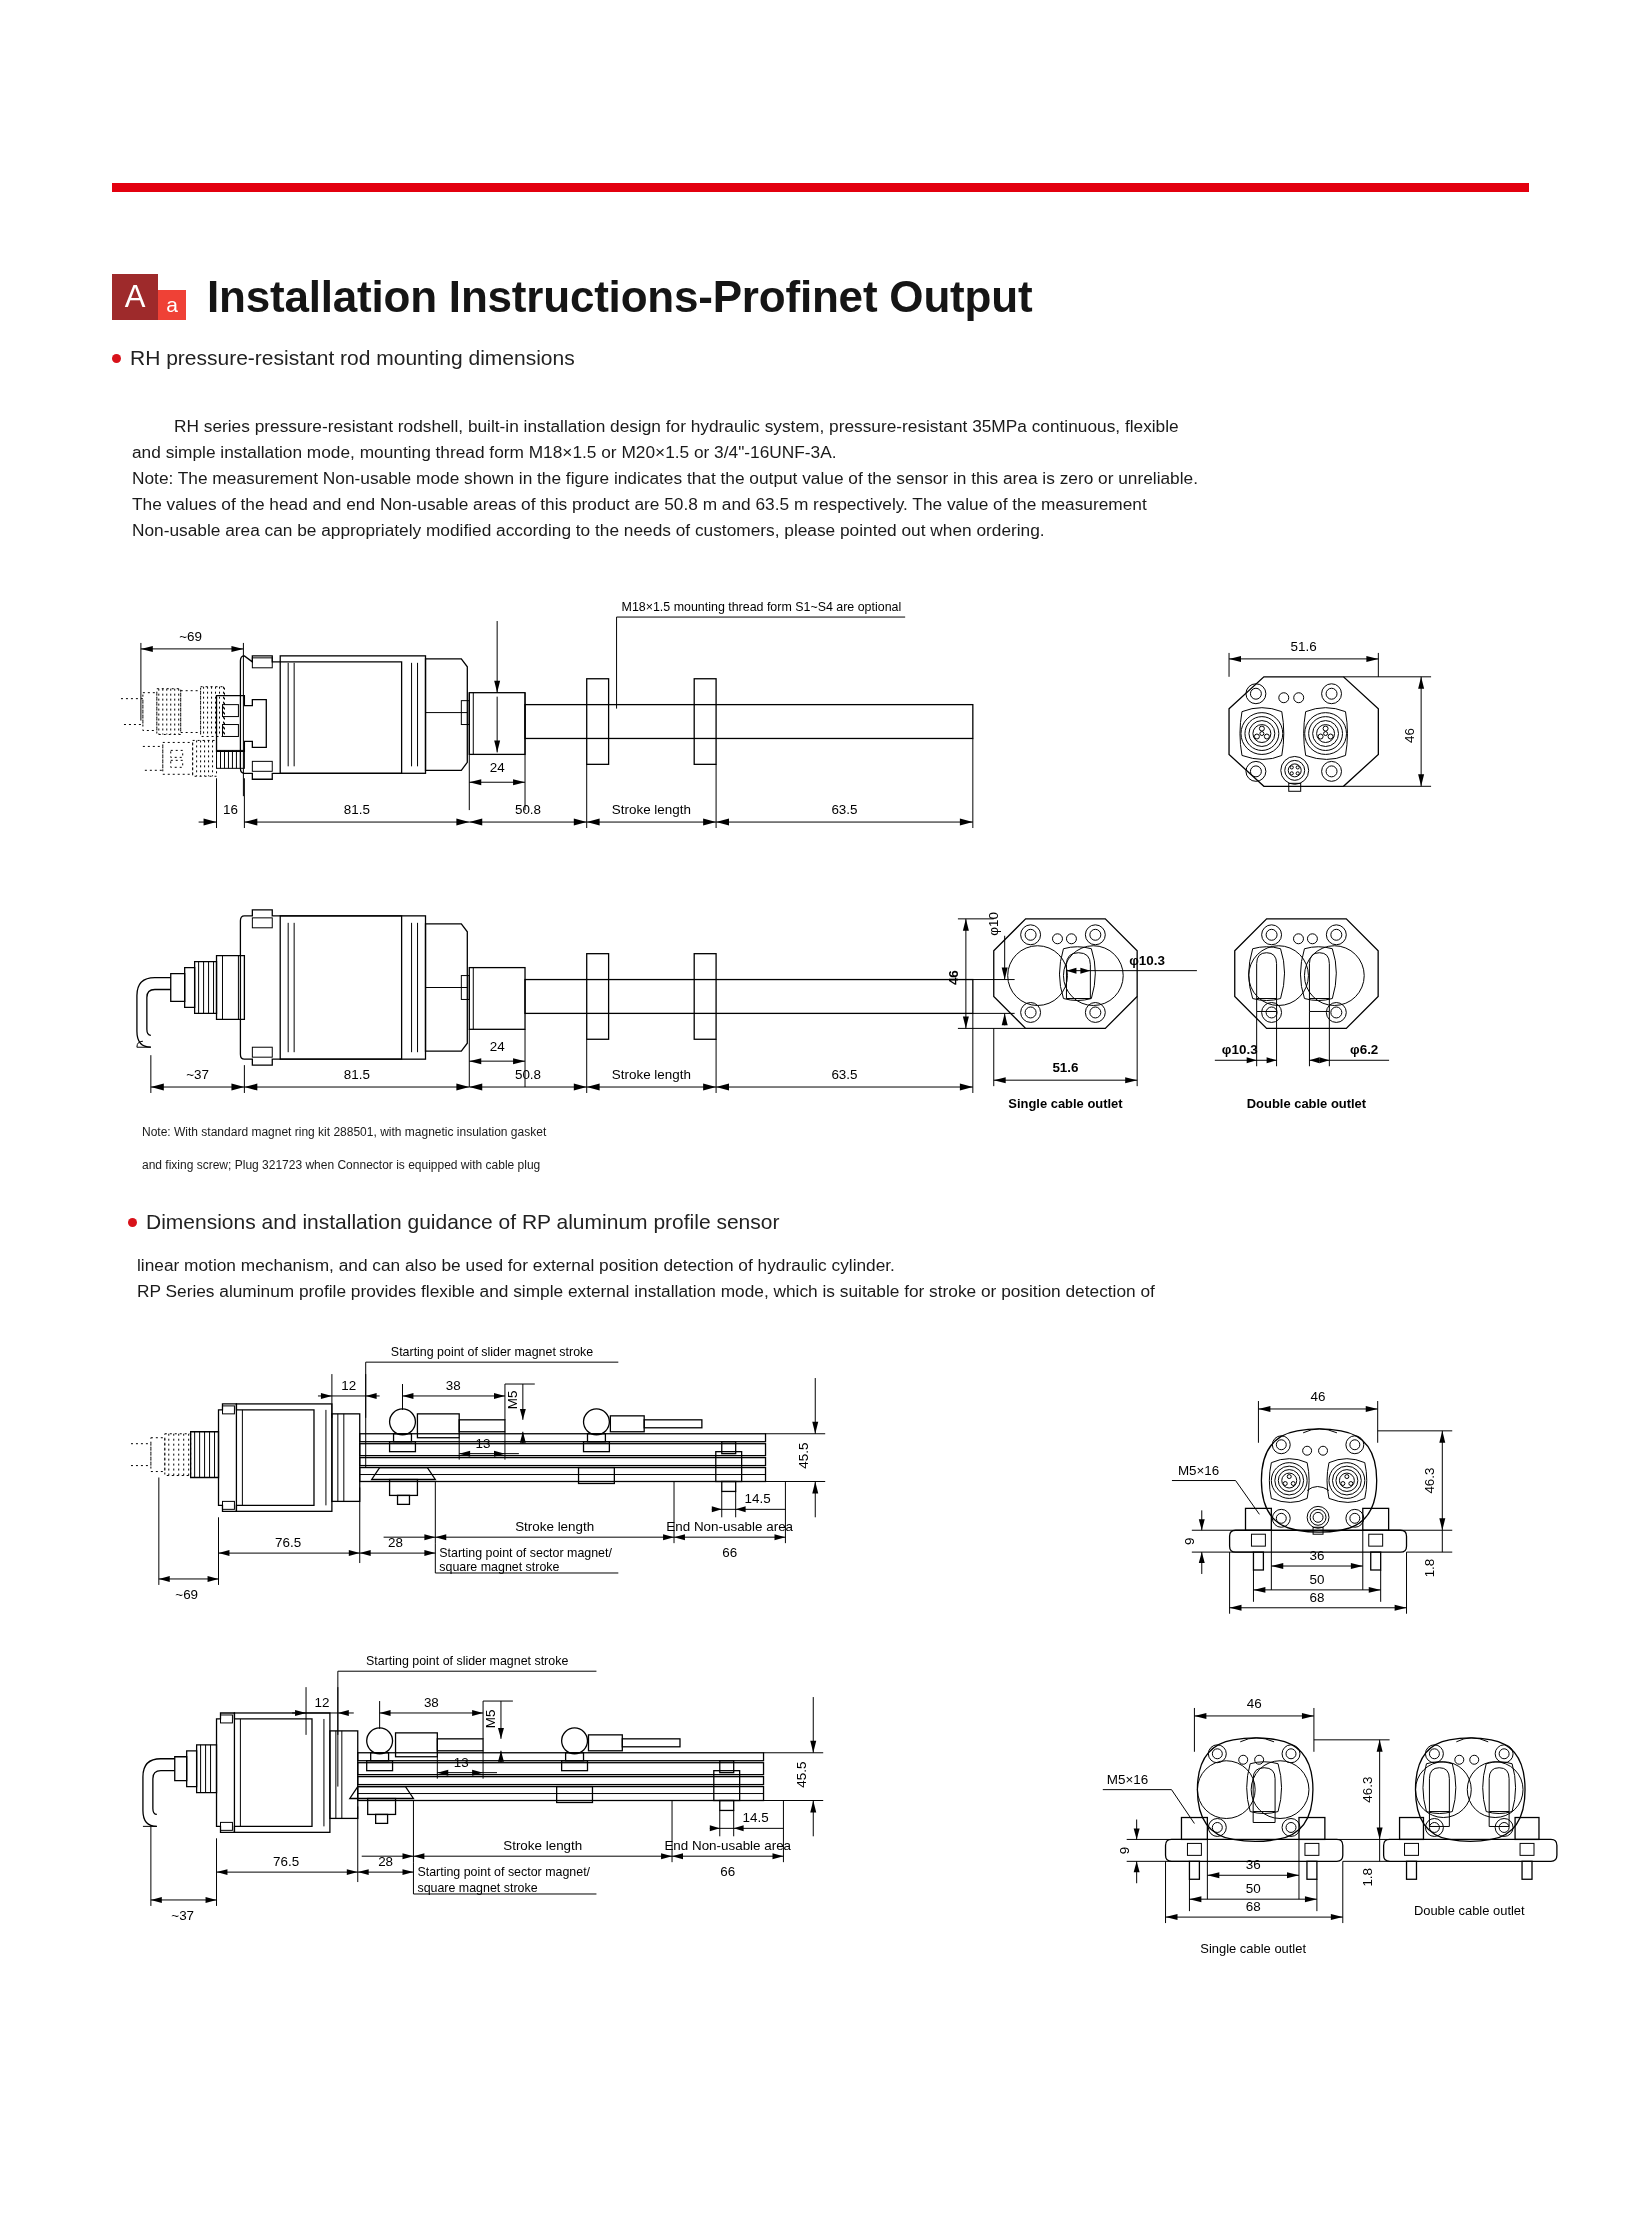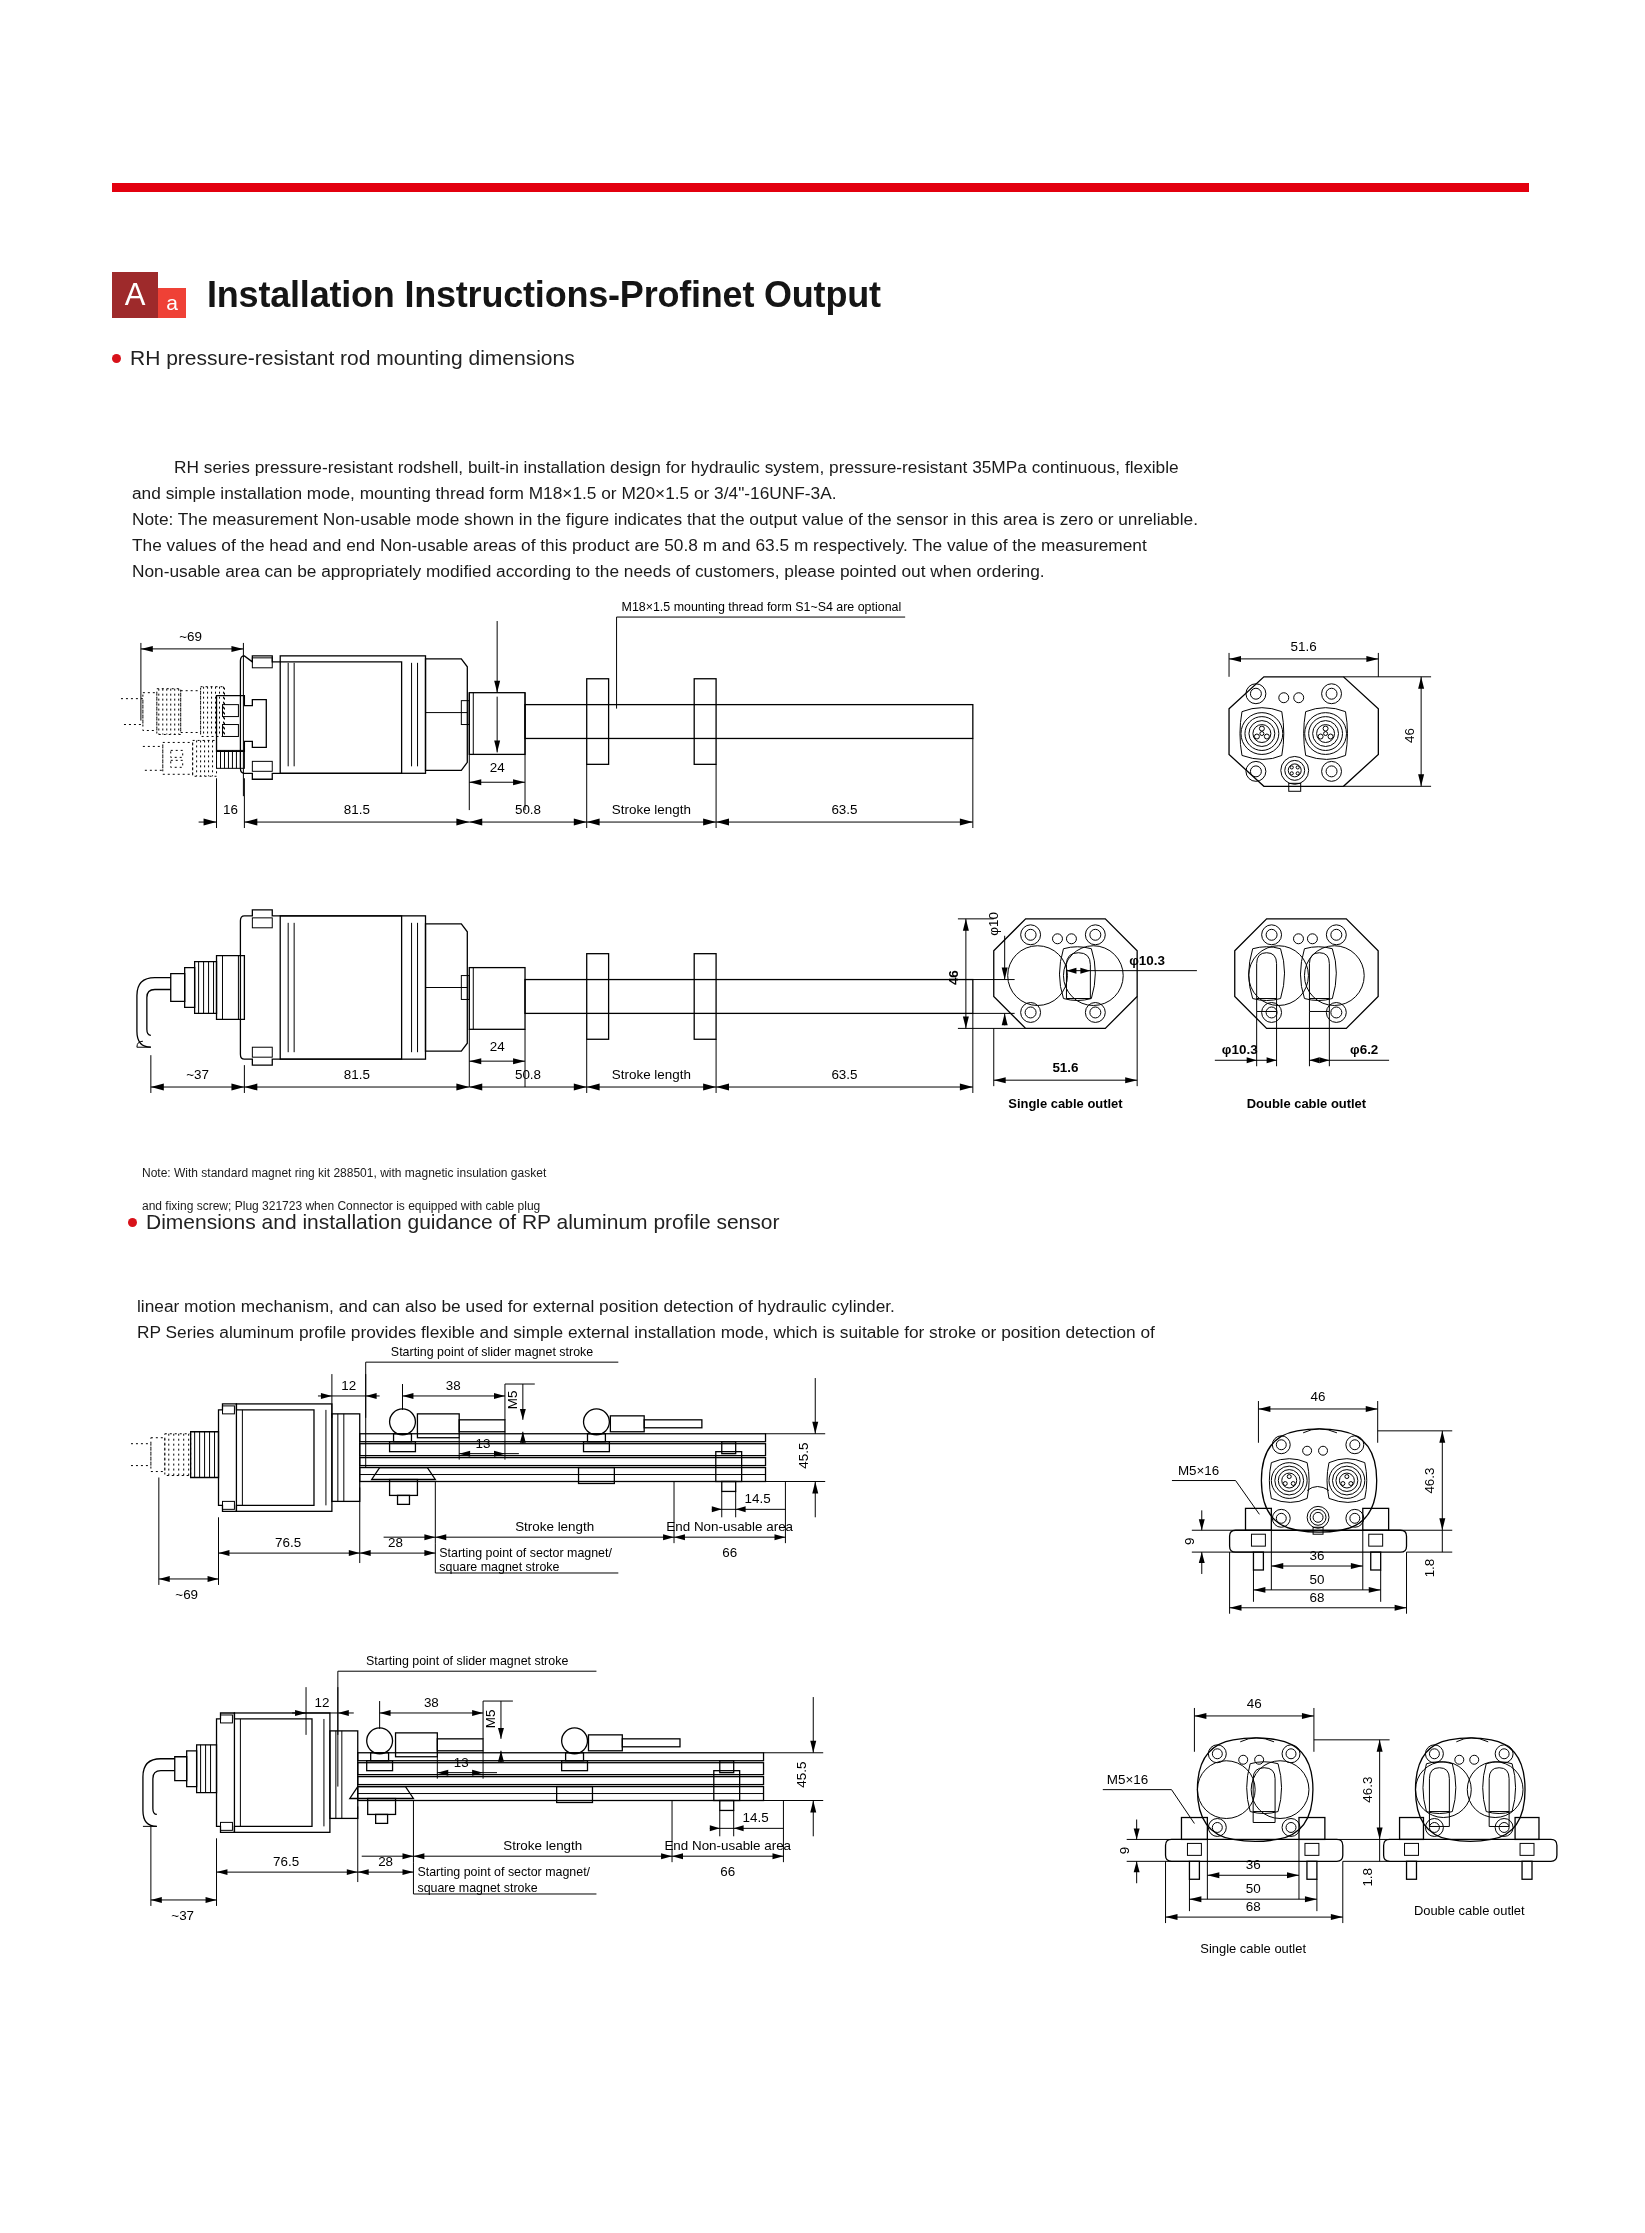--- a/index.html
+++ b/index.html
@@ -5,26 +5,26 @@
   html,body{margin:0;padding:0;background:#fff;}
   body{width:1646px;height:2234px;position:relative;font-family:"Liberation Sans",sans-serif;color:#000;}
   .page{position:absolute;inset:0;background:#fff;}
 
   .top-rule{position:absolute;left:112px;top:183px;width:1417px;height:9px;background:#e3000f;}
 
   .title-row{position:absolute;left:112px;top:272px;display:flex;align-items:center;}
   .badge{display:flex;align-items:flex-end;}
   .badge-a{width:46px;height:46px;background:#9e2a2b;color:#fff;font-size:31px;line-height:46px;text-align:center;font-weight:400;}
   .badge-b{width:28px;height:30px;background:#ef4136;color:#fff;font-size:21px;line-height:30px;text-align:center;align-self:flex-end;}
-  .title-text{margin-left:21px;font-size:36px;font-weight:700;letter-spacing:-0.2px;color:#151515;white-space:nowrap;text-align:right;}
+  .title-text{margin-left:21px;font-size:44px;font-weight:700;letter-spacing:-0.2px;color:#151515;white-space:nowrap;text-align:right;}
 
   .bullet-head{position:absolute;display:flex;align-items:center;font-size:21px;color:#222;white-space:nowrap;}
   .bullet-dot{width:9px;height:9px;border-radius:50%;background:#d8121a;margin-right:9px;}
 
-  .para{position:absolute;font-size:17.3px;line-height:26px;color:#1a1a1a;margin-top:41px;}
+  .para{position:absolute;font-size:17.3px;line-height:26px;color:#1a1a1a;}
 
   .dwg{position:absolute;}
   svg{display:block;overflow:visible;}
   svg text{font-family:"Liberation Sans",sans-serif;fill:#000;}
   .ln{stroke:#000;fill:none;}
   .thin{stroke-width:1;}
   .med{stroke-width:1.3;}
   .dot{stroke-dasharray:2 3;}
   .dimtxt{font-size:13.5px;}
   .lbltxt{font-size:12.5px;}

